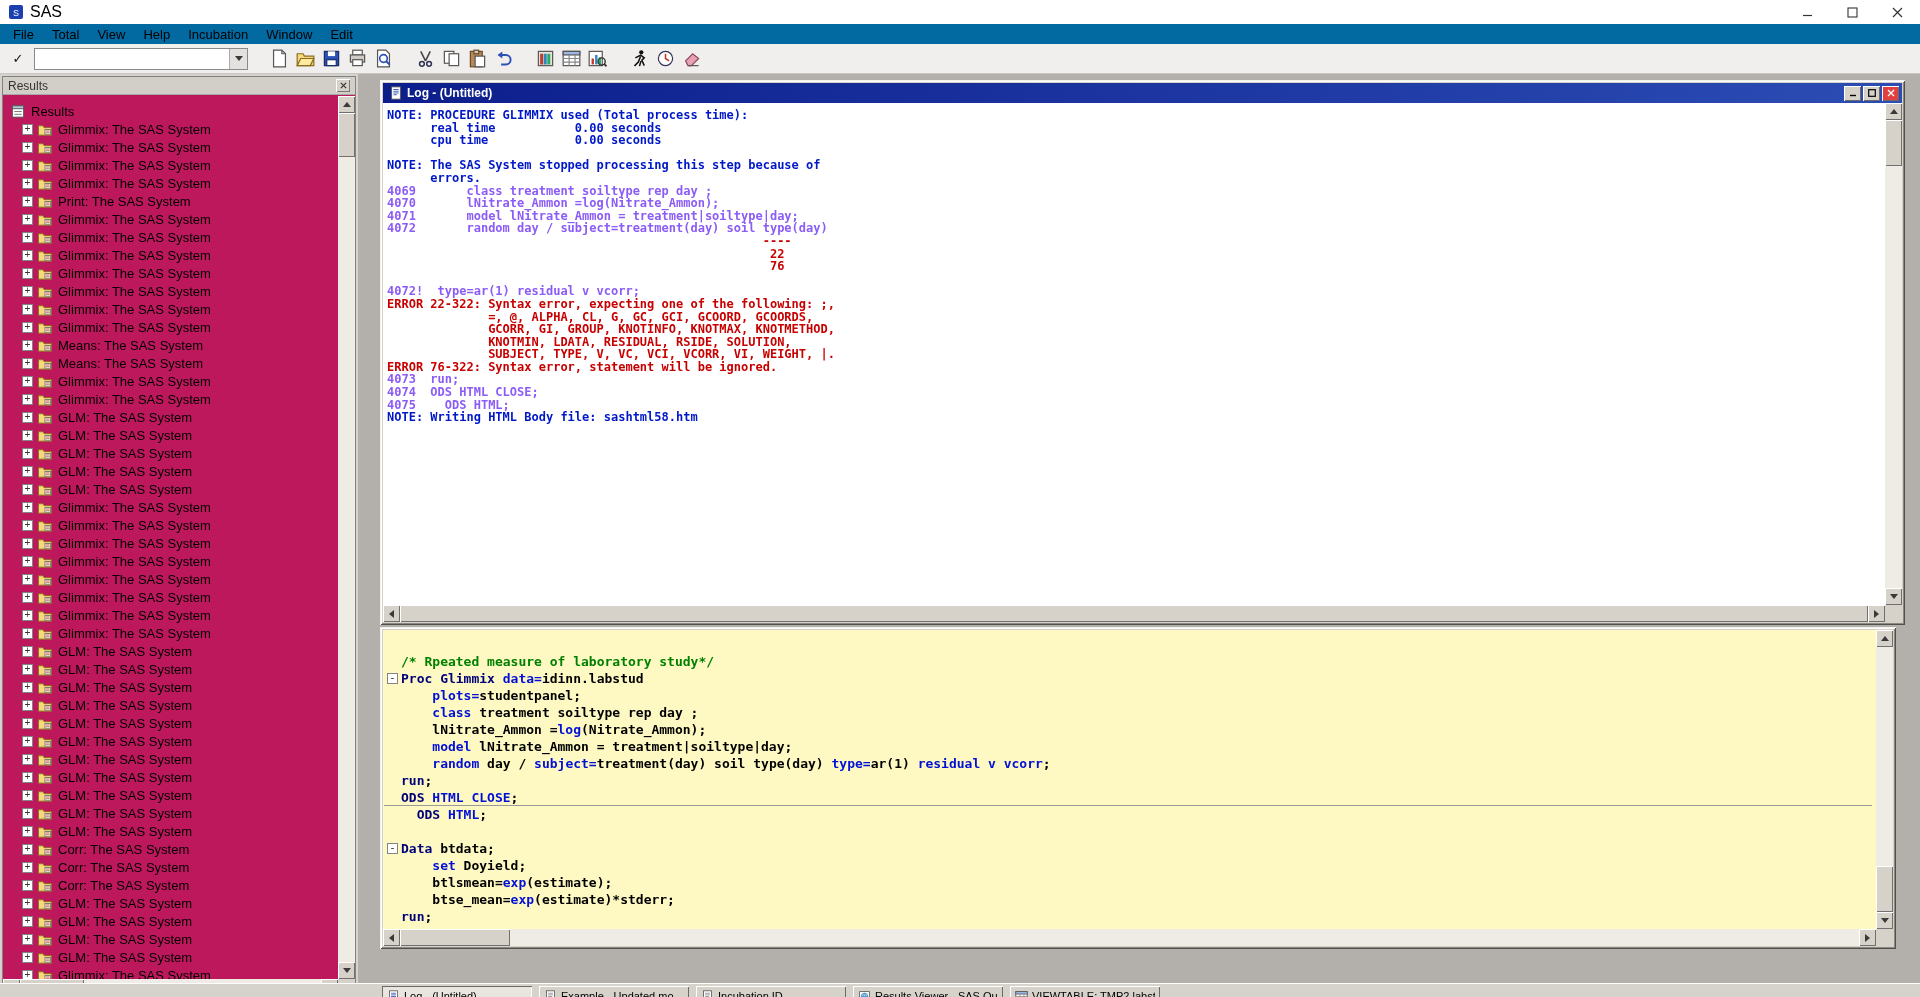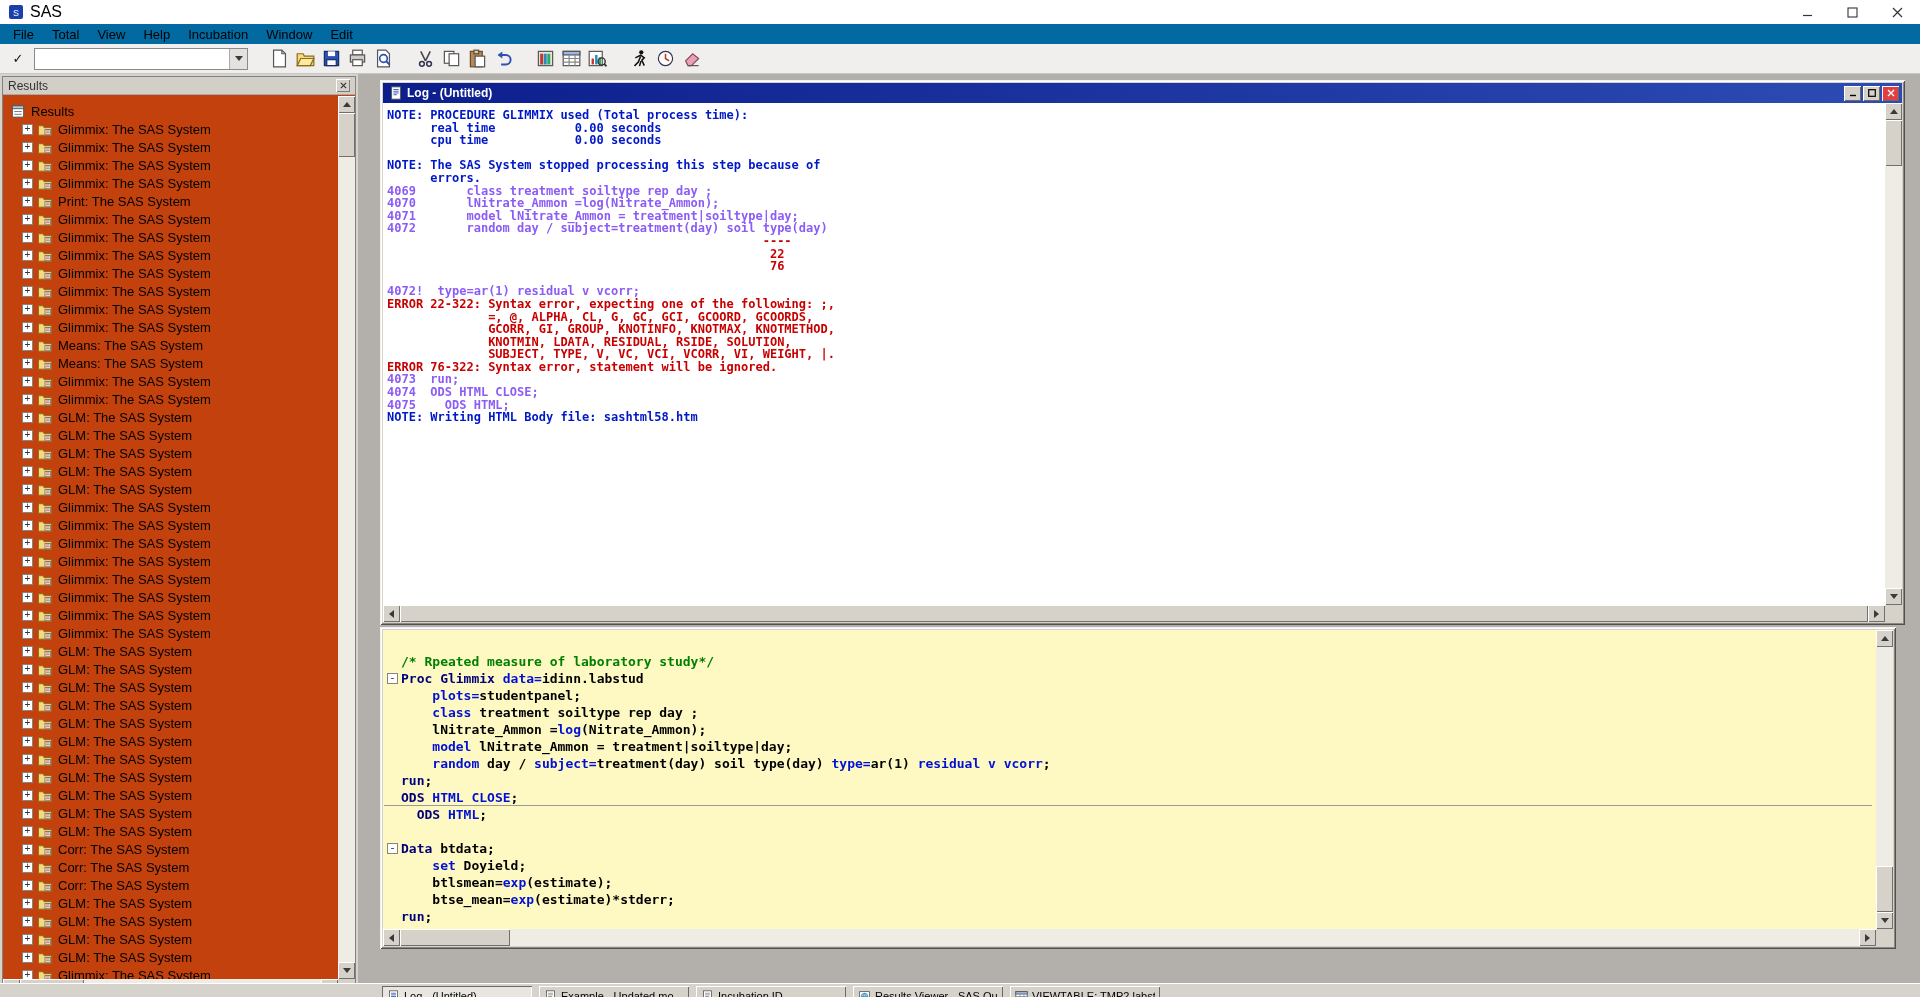--- a/index.html
+++ b/index.html
@@ -34,21 +34,21 @@
   
   .sb-btn { width:17px; height:17px; background:#d6d2ca; box-shadow:inset 1px 1px 0 #fff, inset -1px -1px 0 #707070; display:flex; align-items:center; justify-content:center; flex:0 0 auto; }
   .sb-thumb { background:#d6d2ca; box-shadow:inset 1px 1px 0 #fff, inset -1px -1px 0 #707070; flex:0 0 auto; }
   .tri-up,.tri-down,.tri-left,.tri-right { width:0; height:0; }
   .tri-up { border-left:4px solid transparent; border-right:4px solid transparent; border-bottom:5px solid #3a3a3a; }
   .tri-down { border-left:4px solid transparent; border-right:4px solid transparent; border-top:5px solid #3a3a3a; }
   .tri-left { border-top:4px solid transparent; border-bottom:4px solid transparent; border-right:5px solid #3a3a3a; }
   .tri-right { border-top:4px solid transparent; border-bottom:4px solid transparent; border-left:5px solid #3a3a3a; }
 
   
-  .results-panel { position:absolute; left:2px; top:76px; width:354px; height:921px; background:#c2410c; border:1px solid #828282; }
+  .results-panel { position:absolute; left:2px; top:76px; width:354px; height:921px; background:#be185d; border:1px solid #828282; }
   .rp-title { height:18px; background:#d2cfc8; display:flex; align-items:center; padding:0 5px; color:#333; font-size:12px; border-bottom:1px solid #a8a8a8; }
   .rp-close { margin-left:auto; width:14px; height:13px; background:#d6d2ca; box-shadow:inset 1px 1px 0 #fff, inset -1px -1px 0 #7a7a7a; display:flex; align-items:center; justify-content:center; }
   .tree { position:absolute; left:1px; top:19px; right:18px; bottom:17px; overflow:hidden; padding-top:6px; }
   .tree-row { height:18px; display:flex; align-items:center; white-space:nowrap; }
   .tree-row.root { padding-left:6px; }
   .tree-row.child { padding-left:18px; }
   .expander { width:11px; height:11px; border:1px solid #848484; background:#fff; font:10px/9px "Liberation Mono",monospace; text-align:center; color:#333; margin-right:4px; flex:0 0 auto; }
   .node-icon { width:16px; height:15px; margin-right:5px; flex:0 0 auto; }
   .node-icon svg { width:16px; height:15px; display:block; }
   .tree-label { font-size:13px; }

